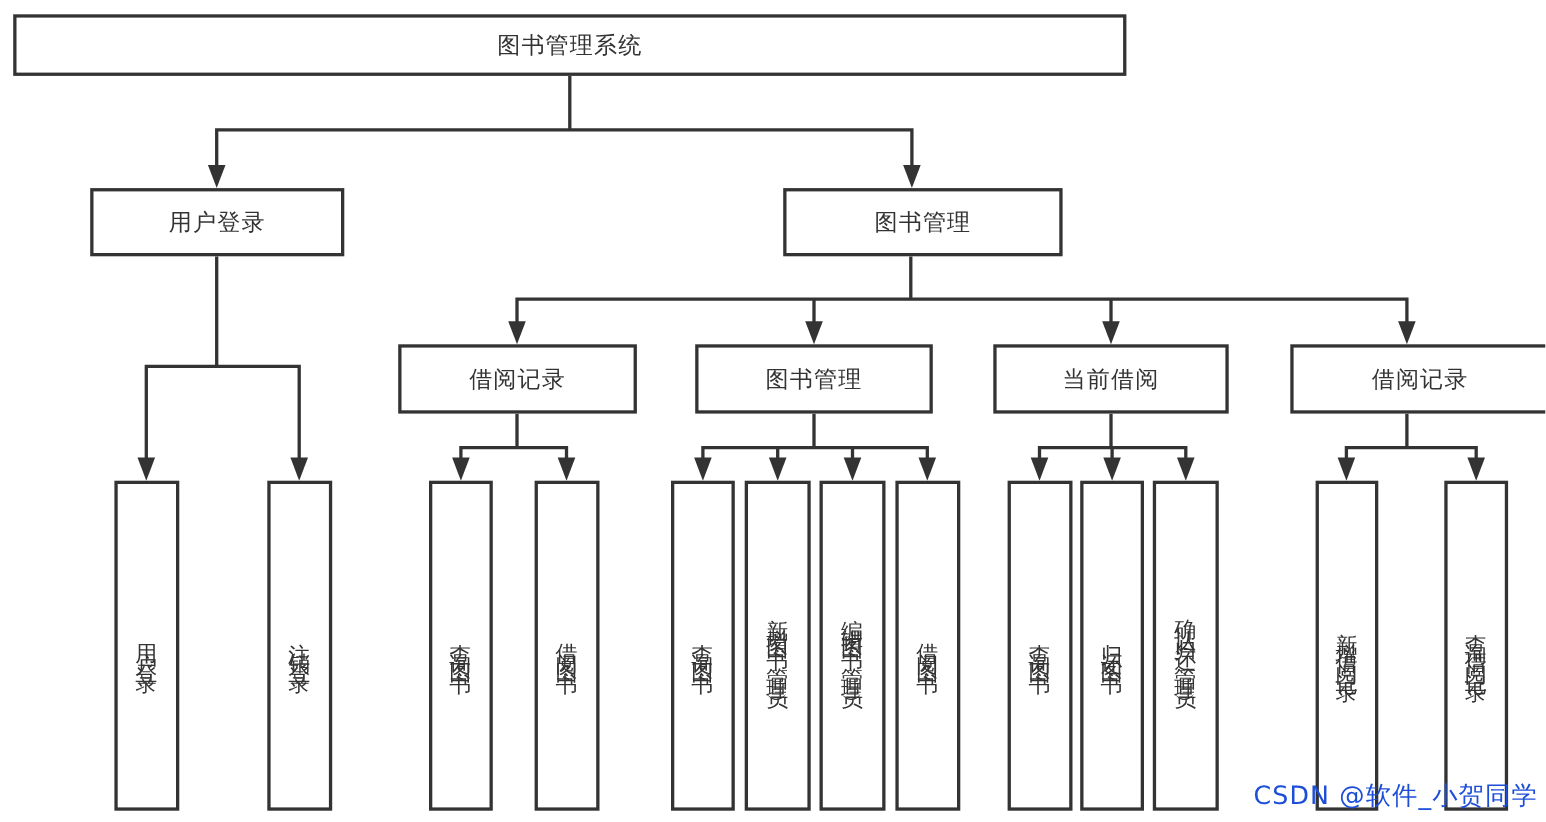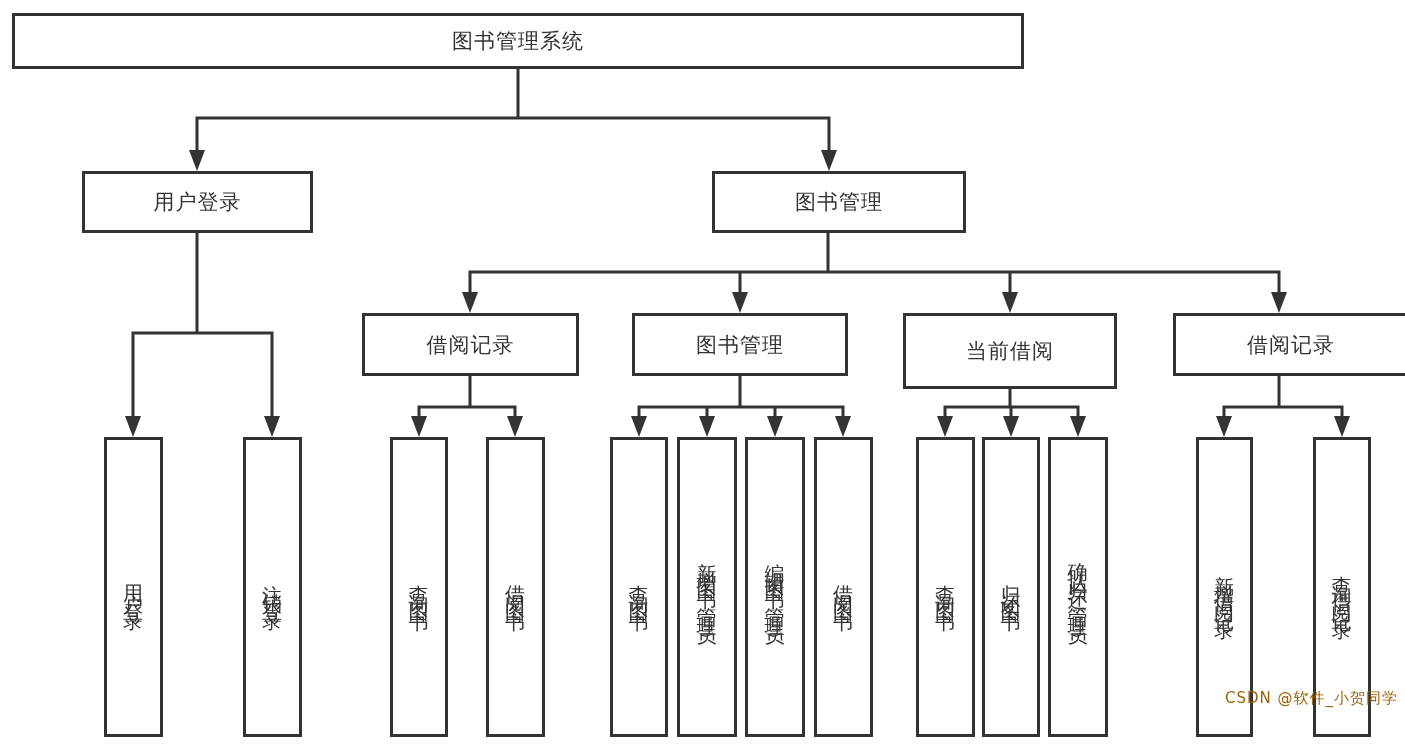--- a/index.html
+++ b/index.html
@@ -40,24 +40,24 @@
   .vnode span {
     writing-mode: vertical-rl;
     text-orientation: mixed;
     font-size: 20px;
     letter-spacing: 9px;
     line-height: 1;
     white-space: nowrap;
   }
   .watermark {
     position: absolute;
-    top: 689px;
+    top: 708px;
     right: 7px;
-    font-size: 15px;
-    color: #a16207;
+    font-size: 23px;
+    color: #1d4ed8;
     letter-spacing: 1px;
     white-space: nowrap;
   }
 </style>
 </head>
 <body>
 
 <div class="stage">
 
   <svg class="connectors" width="1405" height="747" viewBox="0 0 1405 747">
@@ -117,21 +117,21 @@
   <div class="node hnode" style="left:712px; top:171px; width:254px; height:62px;">
     <span>图书管理</span>
   </div>
 
   <div class="node hnode" style="left:362px; top:313px; width:217px; height:63px;">
     <span>借阅记录</span>
   </div>
   <div class="node hnode" style="left:632px; top:313px; width:216px; height:63px;">
     <span>图书管理</span>
   </div>
-  <div class="node hnode" style="left:903px; top:313px; width:214px; height:76px;">
+  <div class="node hnode" style="left:903px; top:313px; width:214px; height:63px;">
     <span>当前借阅</span>
   </div>
   <div class="node hnode" style="left:1173px; top:313px; width:236px; height:63px;">
     <span>借阅记录</span>
   </div>
 
   <div class="node vnode" style="left:104px; top:437px; width:59px; height:300px;">
     <span>用户登录</span>
   </div>
   <div class="node vnode" style="left:243px; top:437px; width:59px; height:300px;">

